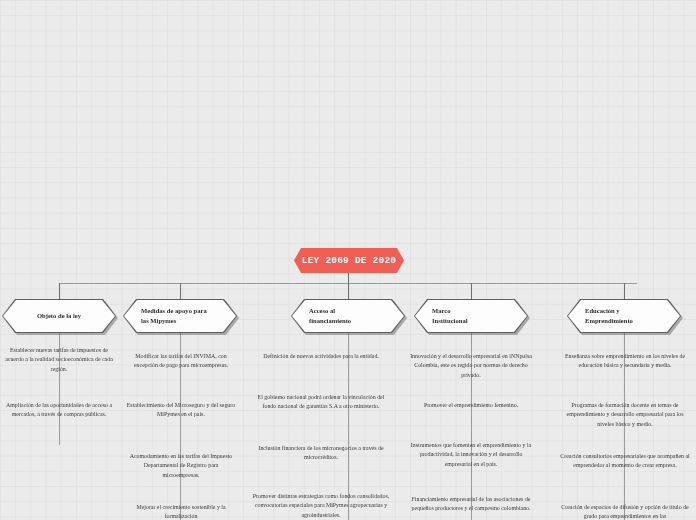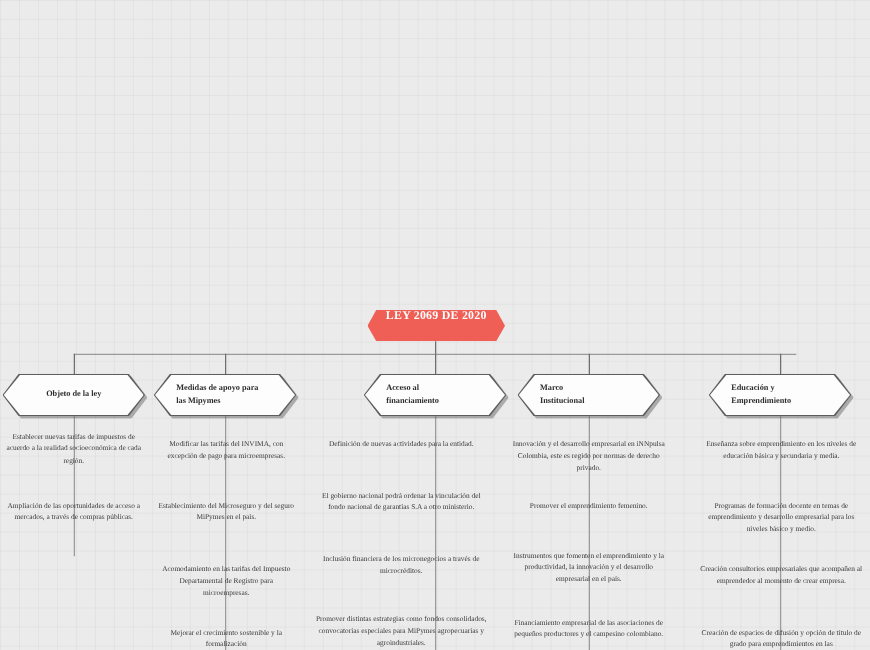--- a/index.html
+++ b/index.html
@@ -36,24 +36,25 @@
 
   
   #root-node {
     position: absolute;
     left: 294px;
     top: 248px;
     width: 110px;
     height: 25px;
     background: #ef5f56;
     display: flex;
-    align-items: flex-start;
+    align-items: center;
     justify-content: center;
     -webkit-clip-path: polygon(7px 0, calc(100% - 7px) 0, 100% 50%, calc(100% - 7px) 100%, 7px 100%, 0 50%);
     clip-path: polygon(7px 0, calc(100% - 7px) 0, 100% 50%, calc(100% - 7px) 100%, 7px 100%, 0 50%);
+    font-family: Liberation Mono, monospace;
   }
   #root-label {
     font-size: 9.5px;
     font-weight: bold;
     color: #ffffff;
     letter-spacing: 0.2px;
     white-space: nowrap;
   }
 
   

